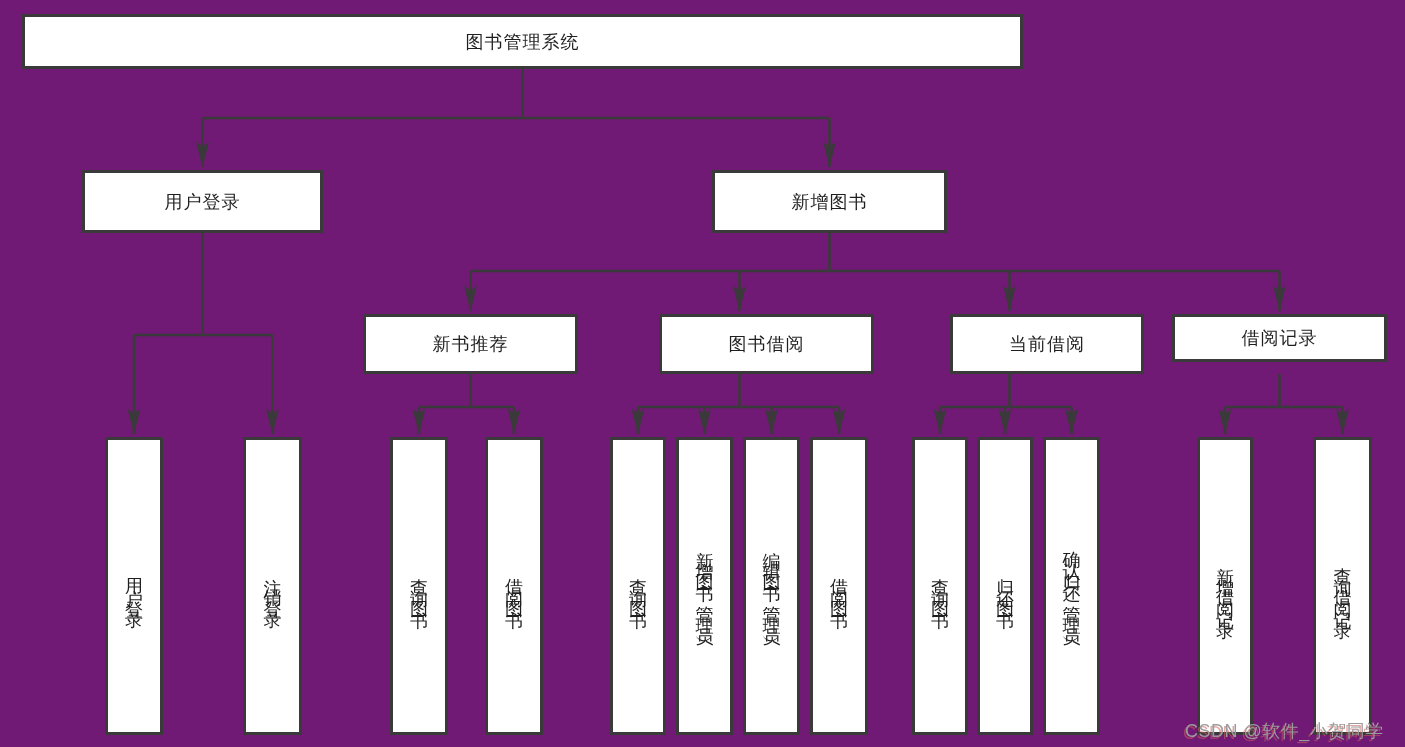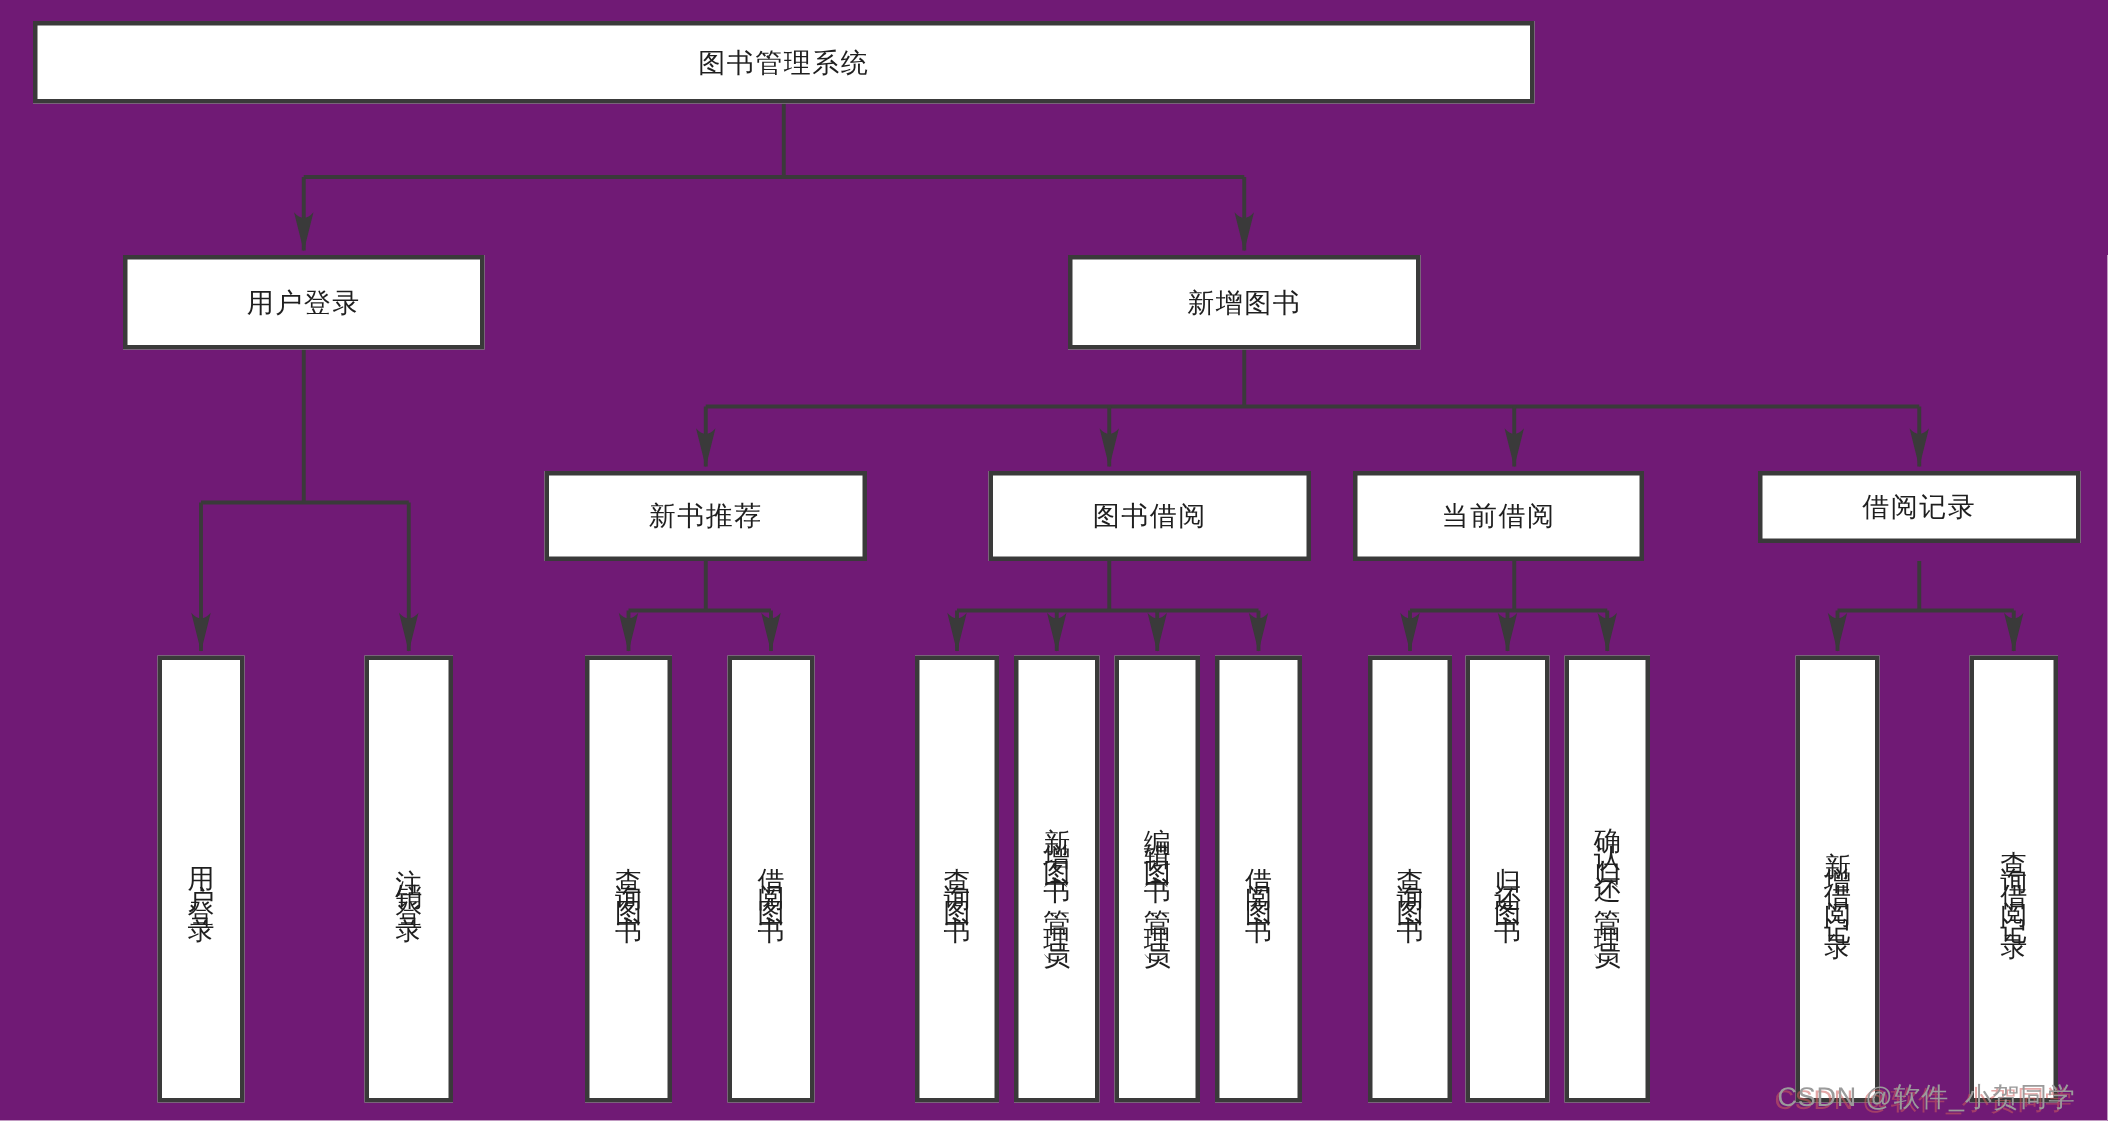--- a/index.html
+++ b/index.html
@@ -77,21 +77,21 @@
   <div class="box hbox" style="left:712px;top:170px;width:235px;height:63px">
     <span>新增图书</span>
   </div>
 
   <div class="box hbox" style="left:363px;top:314px;width:215px;height:60px">
     <span>新书推荐</span>
   </div>
   <div class="box hbox" style="left:659px;top:314px;width:215px;height:60px">
     <span>图书借阅</span>
   </div>
-  <div class="box hbox" style="left:902px;top:314px;width:194px;height:60px">
+  <div class="box hbox" style="left:950px;top:314px;width:194px;height:60px">
     <span>当前借阅</span>
   </div>
   <div class="box hbox" style="left:1172px;top:314px;width:215px;height:48px">
     <span>借阅记录</span>
   </div>
 
   <div class="box leaf" style="left:105px;top:437px;width:58px;height:298px">
     <span>用户登录</span>
   </div>
   <div class="box leaf" style="left:243px;top:437px;width:59px;height:298px">

